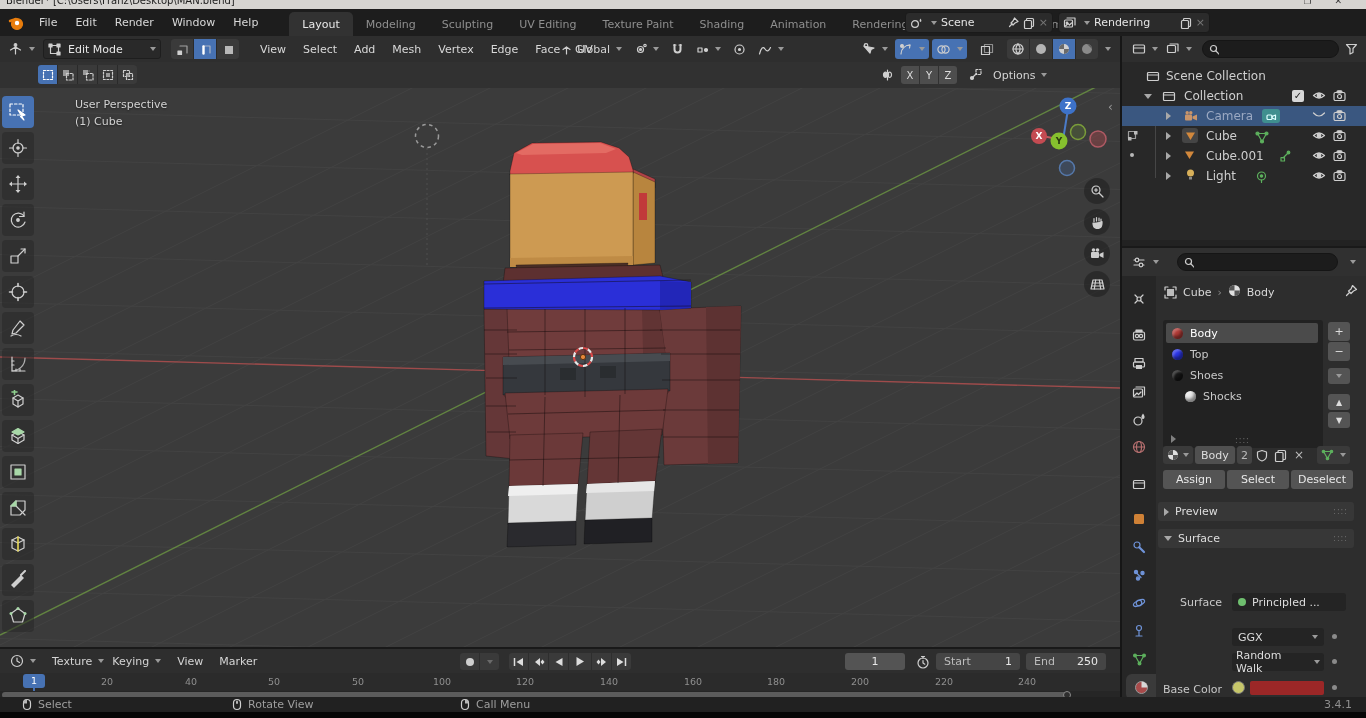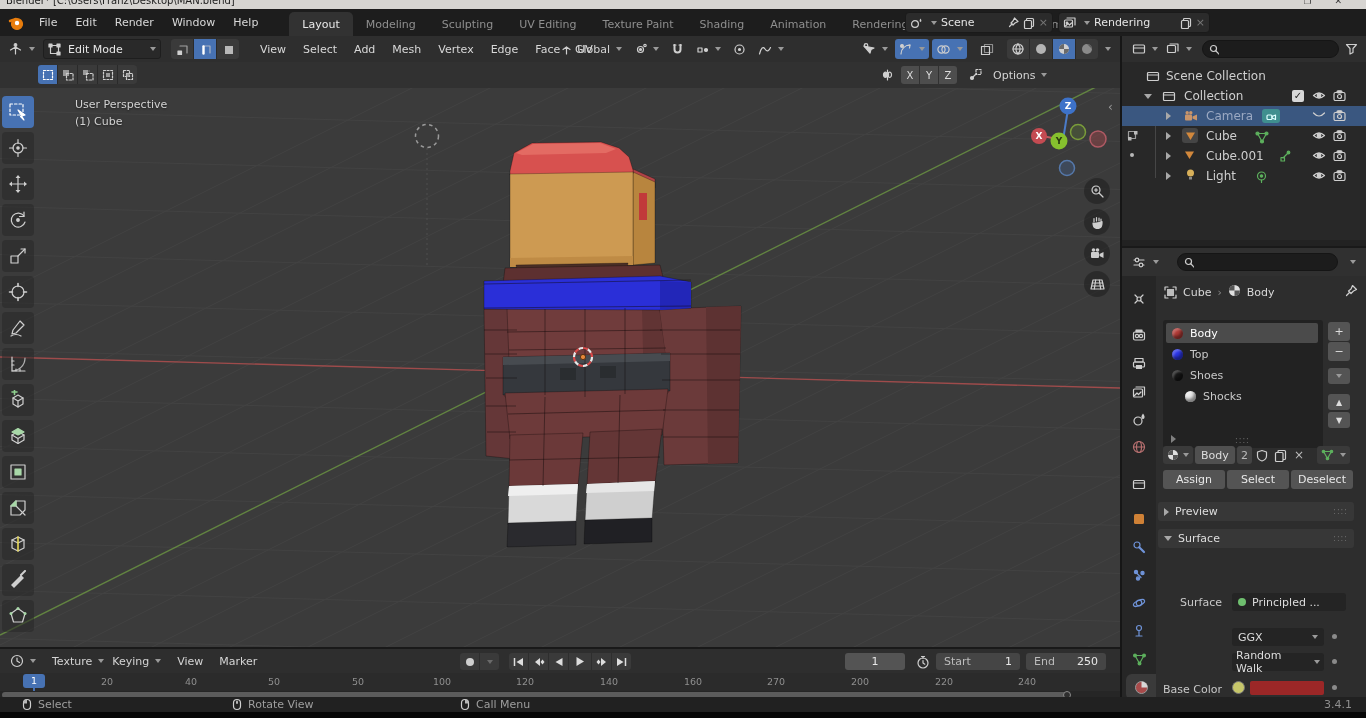--- a/index.html
+++ b/index.html
@@ -1134,21 +1134,21 @@
 
     <div id="ruler">
       <span class="tick" style="left:94px">20</span>
       <span class="tick" style="left:178px">40</span>
       <span class="tick" style="left:261px">50</span>
       <span class="tick" style="left:345px">50</span>
       <span class="tick" style="left:429px">100</span>
       <span class="tick" style="left:512px">120</span>
       <span class="tick" style="left:596px">140</span>
       <span class="tick" style="left:680px">160</span>
-      <span class="tick" style="left:763px">270</span>
+      <span class="tick" style="left:763px">180</span>
       <span class="tick" style="left:847px">200</span>
       <span class="tick" style="left:931px">220</span>
       <span class="tick" style="left:1014px">240</span>
       <div class="abs" style="left:33px;top:13px;width:2px;height:10px;background:#4772b3"></div>
       <div class="abs" style="left:23px;top:1px;width:22px;height:14px;background:#4772b3;border-radius:3px;color:#fff;text-align:center;font-size:9.5px;line-height:14px"><span>1</span></div>
     </div>
     <div id="tscroll">
       <div class="abs" style="left:2px;top:1px;width:1066px;height:6px;background:#5c5c5c;border-radius:3px"></div>
       <div class="abs" style="left:1063px;top:0;width:8px;height:8px;border:1.5px solid #8a8a8a;border-radius:50%;background:#2e2e2e"></div>
     </div>

